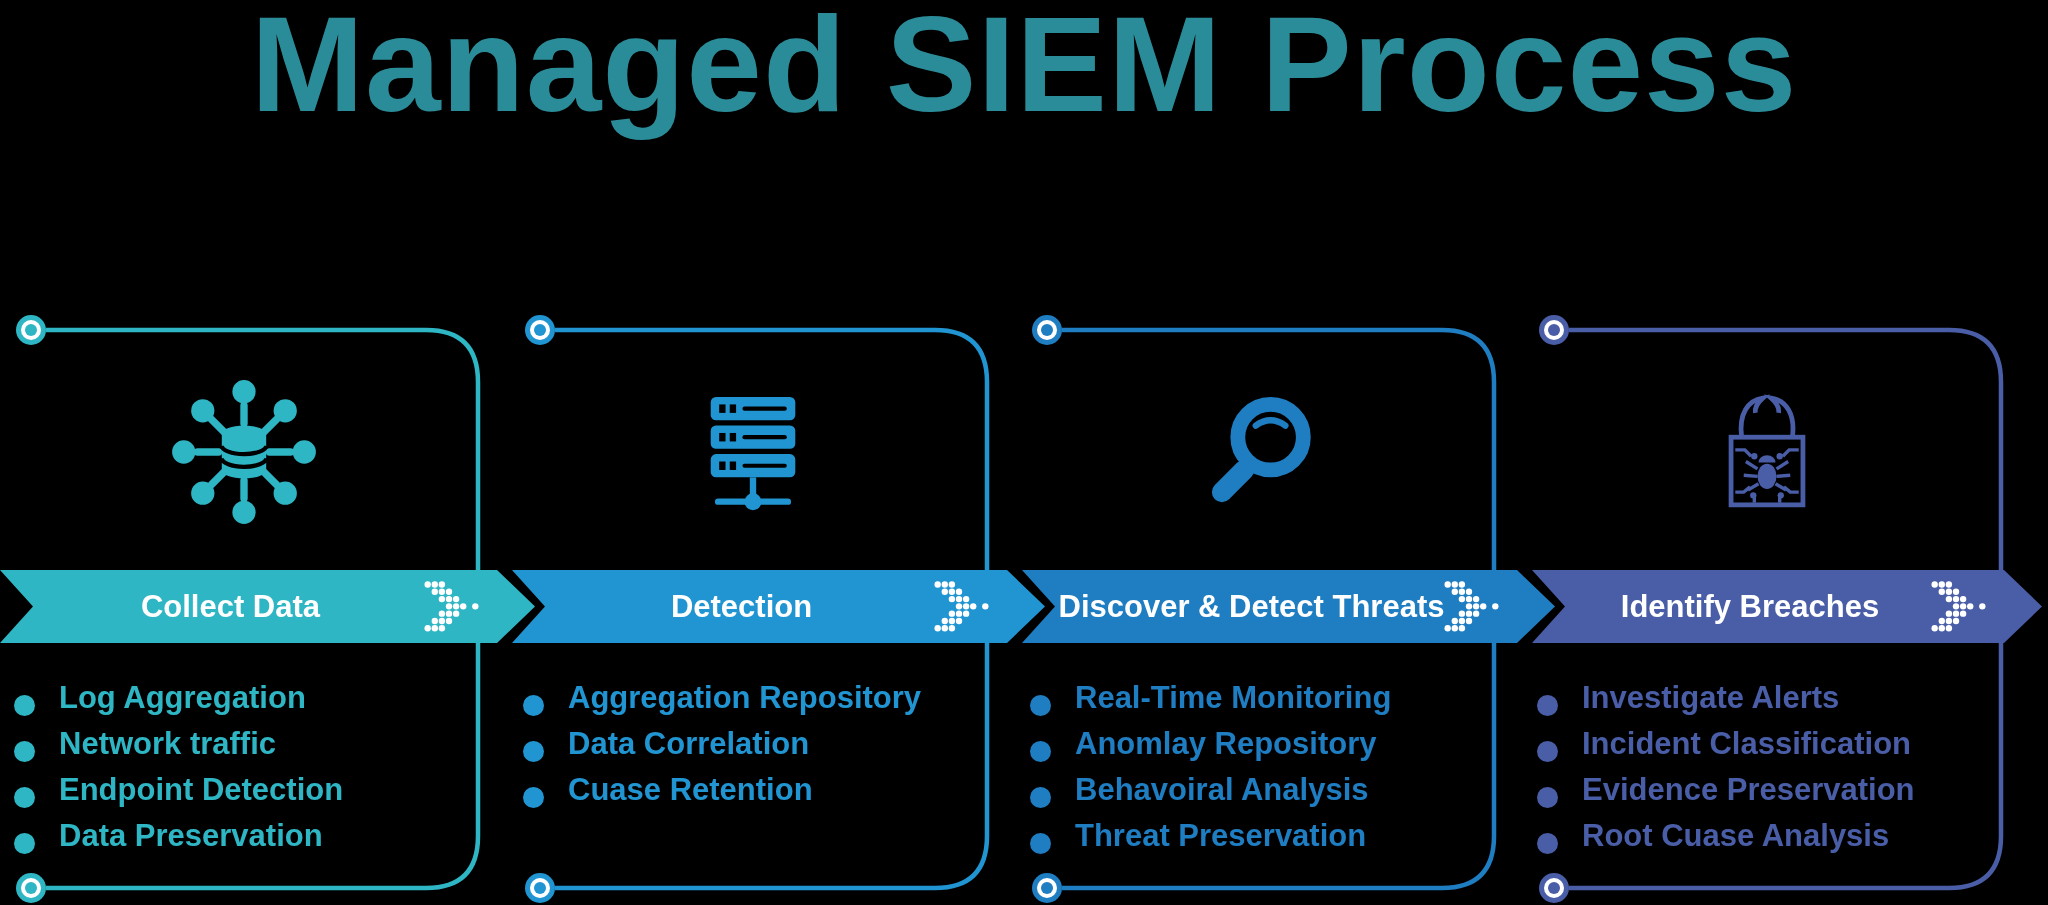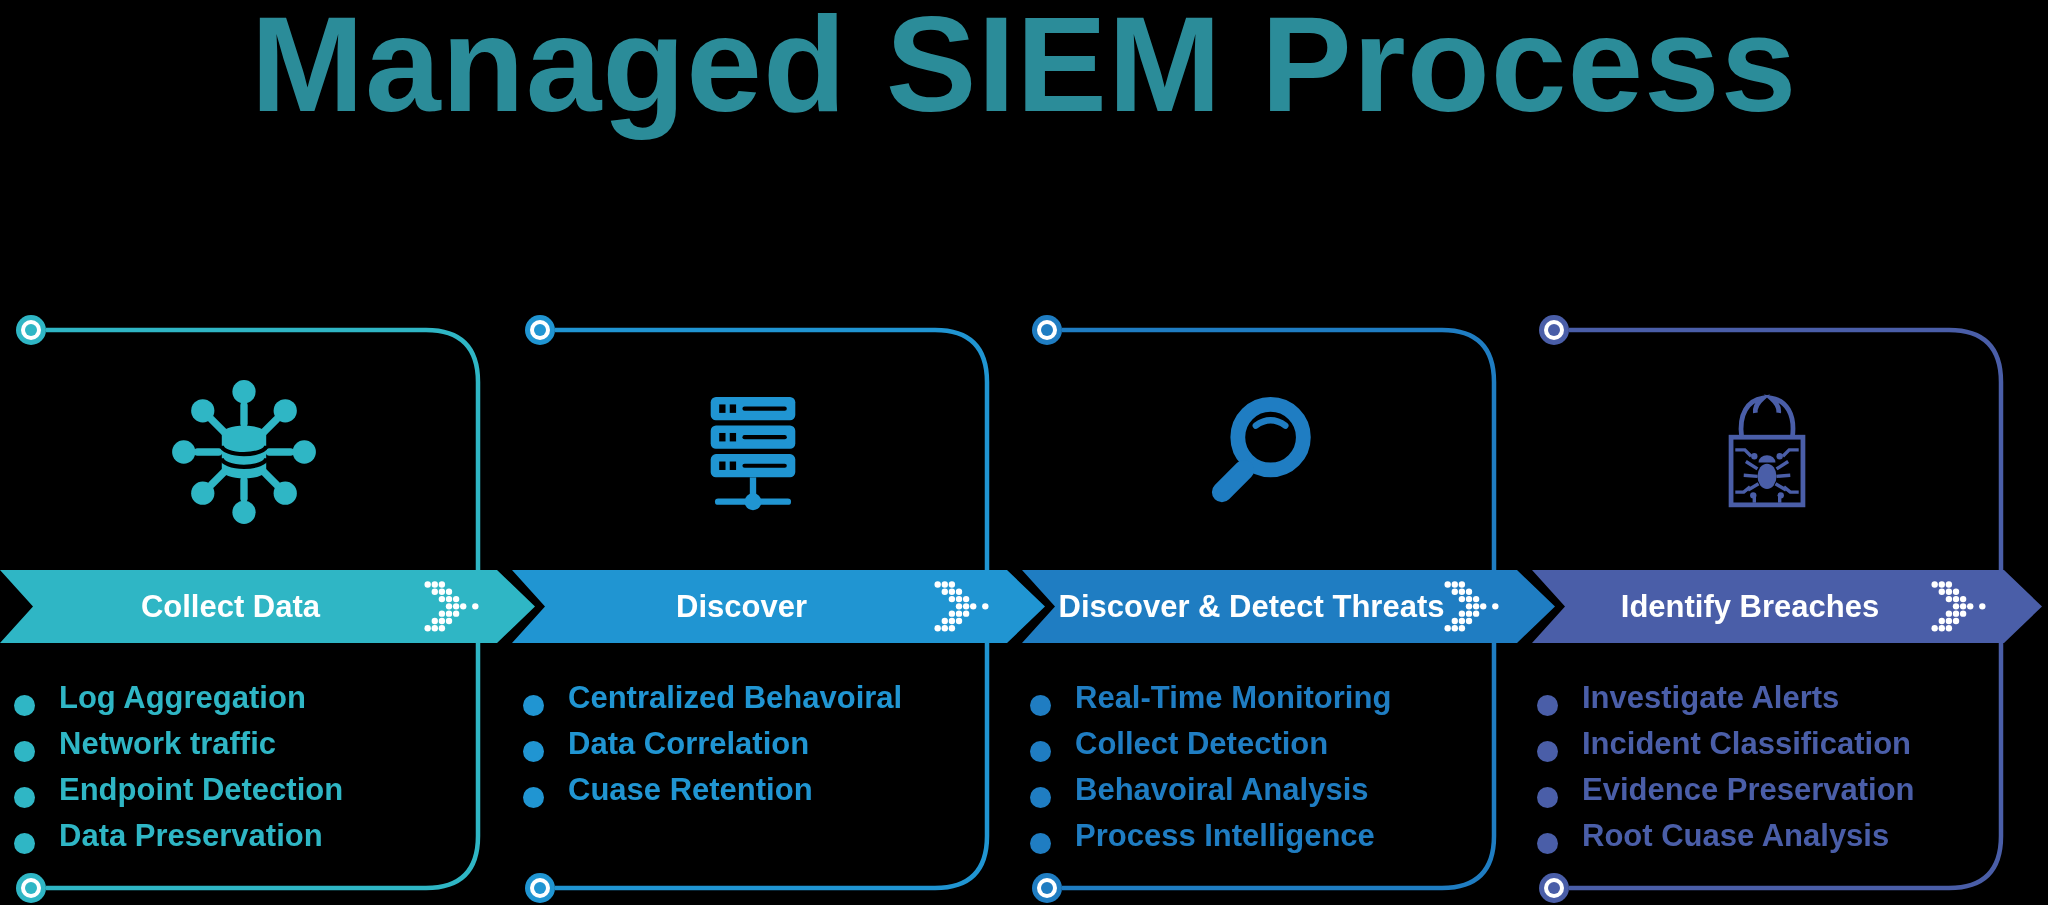--- a/index.html
+++ b/index.html
@@ -172,21 +172,21 @@
             <rect x="60" y="27" width="42" height="4" rx="2"></rect>
      <rect x="38" y="52" width="6" height="8"></rect>
             <rect x="48" y="52" width="6" height="8"></rect>
             <rect x="60" y="54" width="42" height="4" rx="2"></rect>
      <rect x="38" y="79" width="6" height="8"></rect>
             <rect x="48" y="79" width="6" height="8"></rect>
             <rect x="60" y="81" width="42" height="4" rx="2"></rect>
    </g>
         </svg></div>
     <div class="banner" style="left: -7px; width: 533px;">
-      <span class="banner-label">Discover</span>
+      <span class="banner-label">Detection</span>
       <span class="banner-arrow"><svg viewBox="0 0 62 56" width="58" height="54" fill="#fff">
             <circle cx="5" cy="5" r="3.4"></circle>
             <circle cx="12.6" cy="5" r="3.4"></circle>
             <circle cx="20.2" cy="5" r="3.4"></circle>
             <circle cx="12.6" cy="12.8" r="3.4"></circle>
             <circle cx="20.2" cy="12.8" r="3.4"></circle>
             <circle cx="27.799999999999997" cy="12.8" r="3.4"></circle>
             <circle cx="20.2" cy="20.6" r="3.4"></circle>
             <circle cx="27.799999999999997" cy="20.6" r="3.4"></circle>
             <circle cx="35.4" cy="20.6" r="3.4"></circle>
@@ -201,21 +201,21 @@
             <circle cx="27.799999999999997" cy="44" r="3.4"></circle>
             <circle cx="5" cy="51.8" r="3.4"></circle>
             <circle cx="12.6" cy="51.8" r="3.4"></circle>
             <circle cx="20.2" cy="51.8" r="3.4"></circle>
             <circle cx="55.92" cy="28.4" r="3.4"></circle>
           </svg></span>
     </div>
     <ul class="bullets">
         <li>
           <span class="bullet-dot"></span>
-          <span>Centralized Behavoiral</span>
+          <span>Aggregation Repository</span>
         </li>
         <li>
           <span class="bullet-dot"></span>
           <span>Data Correlation</span>
         </li>
         <li>
           <span class="bullet-dot"></span>
           <span>Cuase Retention</span>
         </li>
       </ul>
@@ -267,29 +267,29 @@
             <circle cx="55.92" cy="28.4" r="3.4"></circle>
           </svg></span>
     </div>
     <ul class="bullets">
         <li>
           <span class="bullet-dot"></span>
           <span>Real-Time Monitoring</span>
         </li>
         <li>
           <span class="bullet-dot"></span>
-          <span>Collect Detection</span>
+          <span>Anomlay Repository</span>
         </li>
         <li>
           <span class="bullet-dot"></span>
           <span>Behavoiral Analysis</span>
         </li>
         <li>
           <span class="bullet-dot"></span>
-          <span>Process Intelligence</span>
+          <span>Threat Preservation</span>
         </li>
       </ul>
   </div>
 
   <div class="stage" style="left: 1533px; --c: #4A5EA8;">
     <svg class="card-border" width="520" height="605" viewBox="0 0 520 605">
       <path d="M36 30 H416 Q468 30 468 82 V536 Q468 588 416 588 H36" fill="none" stroke="currentColor" stroke-width="4.5"></path>
       <g>
         <circle cx="21" cy="30" r="15" fill="currentColor"></circle>
         <circle cx="21" cy="30" r="10" fill="#ffffff"></circle>

